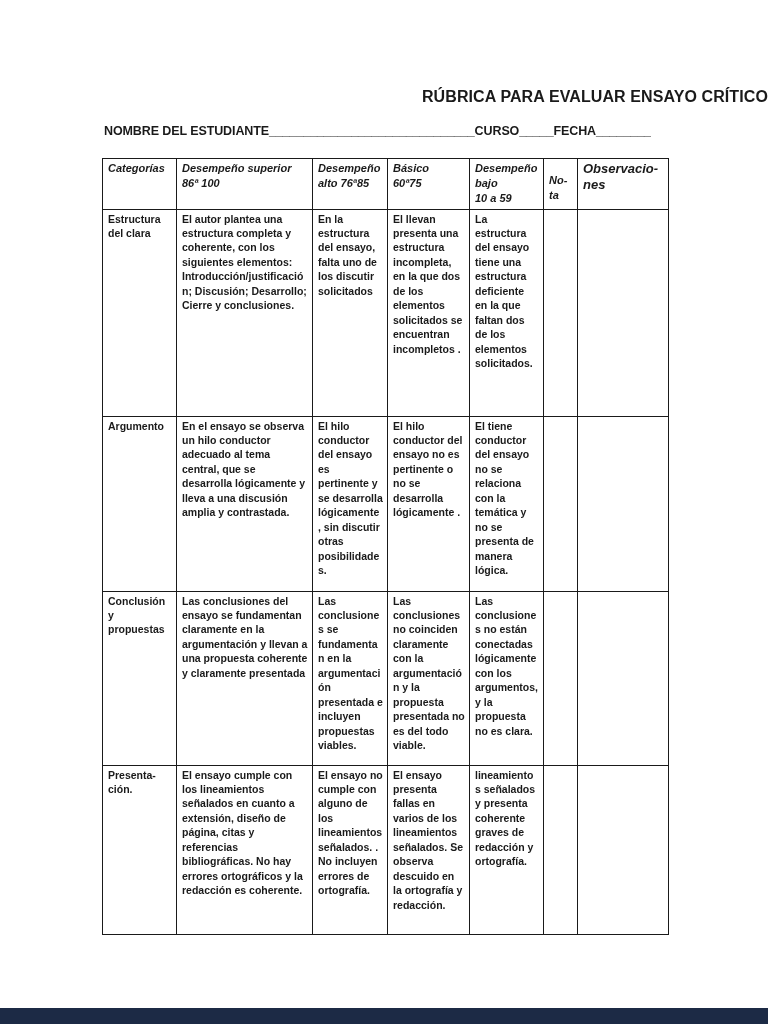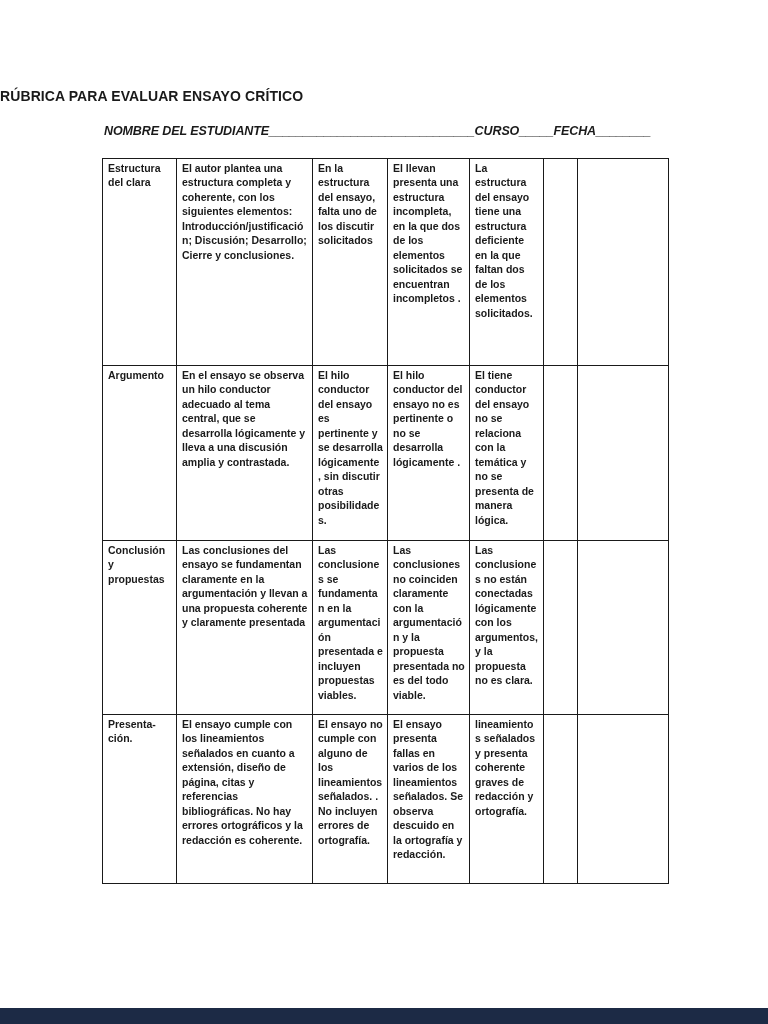--- a/index.html
+++ b/index.html
@@ -7,30 +7,29 @@
     width: 768px; height: 1024px;
     background: #ffffff;
     position: relative;
     overflow: hidden;
     font-family: "Liberation Sans", "DejaVu Sans", sans-serif;
     color: #1a1a1a;
     -webkit-font-smoothing: antialiased;
   }
   .page-title {
     position: absolute; top: 88px; left: 0; width: 768px;
-    text-align: left;
-    font-size: 14px; font-weight: bold;
+    text-align: right;
+    font-size: 16px; font-weight: bold;
     letter-spacing: 0.1px;
   }
   .student-line {
     position: absolute; top: 124px; left: 104px; width: 580px;
     font-size: 12.5px; font-weight: bold;
     letter-spacing: -0.1px;
     white-space: nowrap;
-    font-style: italic;
   }
   table.rubric {
     position: absolute; left: 102px; top: 158px;
     width: 566px;
     border-collapse: collapse;
     table-layout: fixed;
   }
   .rubric th, .rubric td {
     border: 1.5px solid #1a1a1a;
     vertical-align: top;
@@ -72,20 +71,36 @@
     <colgroup>
       <col style="width:74px">
       <col style="width:136px">
       <col style="width:75px">
       <col style="width:82px">
       <col style="width:74px">
       <col style="width:34px">
       <col style="width:91px">
     </colgroup>
     <tbody>
+      <tr class="h-head">
+        <th>Categorías</th>
+        <th>Desempeño superior
+86ª 100</th>
+        <th>Desempeño
+alto 76ª85</th>
+        <th>Básico
+60ª75</th>
+        <th>Desempeño
+bajo
+10 a 59</th>
+        <th class="nota-head">No-
+ta</th>
+        <th class="obs-head">Observacio-
+nes</th>
+      </tr>
 
       <tr class="r1">
         <td>Estructura
 del clara</td>
         <td>El autor plantea una estructura completa y coherente, con los siguientes elementos: Introducción/justificación; Discusión; Desarrollo; Cierre y conclusiones.</td>
         <td>En la estructura del ensayo, falta uno de los discutir solicitados</td>
         <td>El llevan presenta una estructura incompleta, en la que dos de los elementos solicitados se encuentran incompletos .</td>
         <td>La estructura del ensayo tiene una estructura deficiente en la que faltan dos de los elementos solicitados.</td>
         <td></td>
         <td></td>

